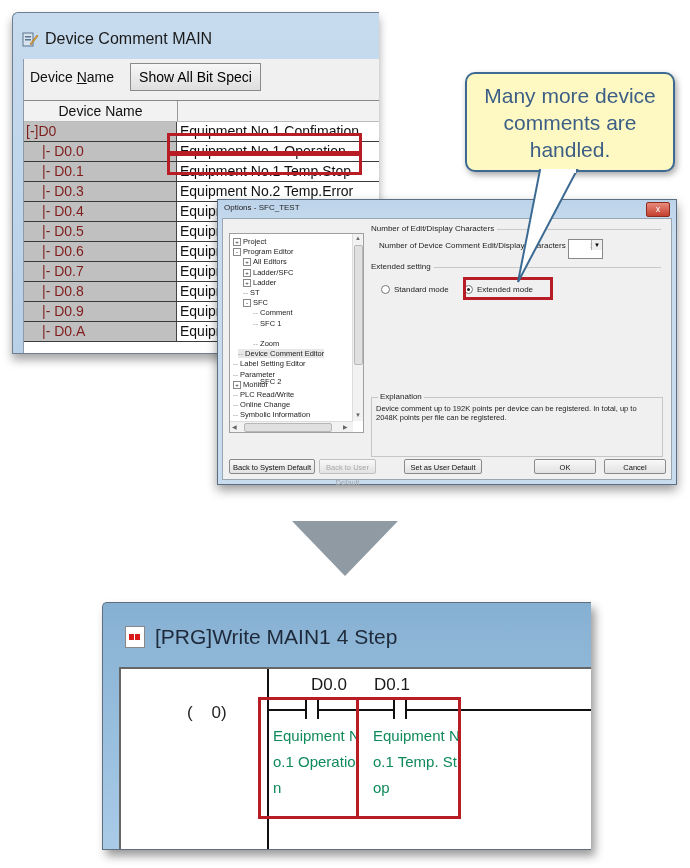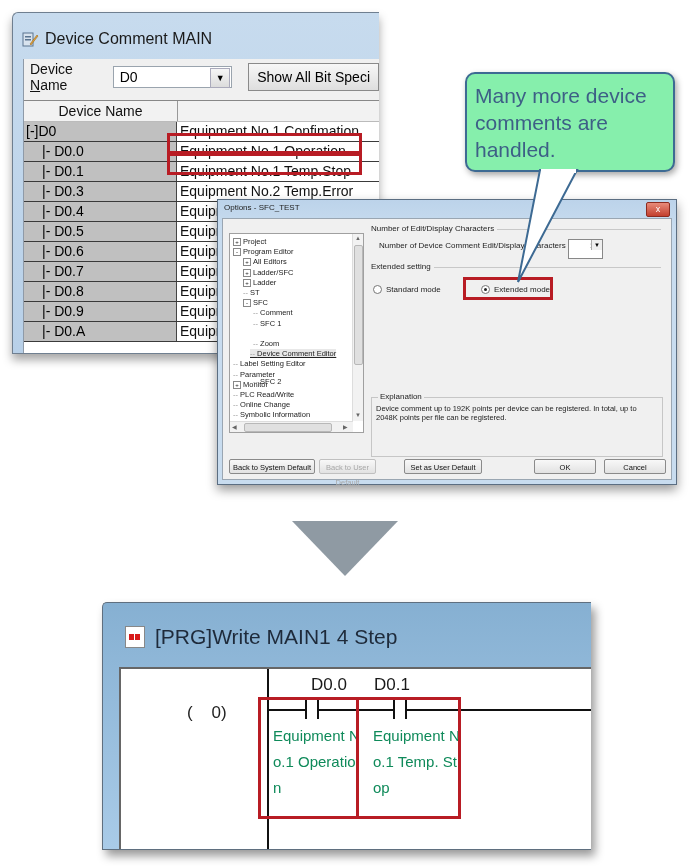--- a/index.html
+++ b/index.html
@@ -18,31 +18,31 @@
   .dc-toolbar { position:absolute; left:0; top:0; right:0; height:36px; display:flex; align-items:center; padding-left:6px; gap:6px; }
   .lbl { font-size:14px; color:#111; }
   .combo { width:130px; height:22px; background:#fff; border:1px solid #9aa4ae; display:flex; align-items:center; position:relative; font-size:14px; padding-left:6px; box-sizing:border-box; }
   .combo-btn { position:absolute; right:1px; top:1px; width:18px; height:18px; border:1px solid #aab; background:linear-gradient(#f6f6f6,#dcdcdc); display:flex; align-items:center; justify-content:center; font-size:9px; }
   .btn-show { margin-left:10px; height:26px; padding:0 8px; border:1px solid #8a8a8a; background:linear-gradient(#f7f7f7,#dedede); font-size:14px; display:flex; align-items:center; white-space:nowrap; }
   .grid { position:absolute; left:0; top:41px; right:0; bottom:0; background:#fff; border-top:1px solid #888; }
   .grid-head { display:flex; height:20px; background:#f2f2f2; border-bottom:1px solid #bbb; }
   .gh-name { width:153px; border-right:1px solid #999; text-align:center; font-size:14px; line-height:20px; color:#111; }
   .gh-comment { flex:1; }
   .grow { display:flex; height:19px; border-bottom:1px solid #3a3a3a; }
-  .gcell-name { width:153px; background:#c0c0c0; border-right:1px solid #444; font-size:14px; line-height:19px; color:#000000; box-sizing:border-box; }
+  .gcell-name { width:153px; background:#c0c0c0; border-right:1px solid #444; font-size:14px; line-height:19px; color:#7f1d1d; box-sizing:border-box; }
   .gcell-name.root { padding-left:2px; }
   .gcell-name.child { padding-left:18px; }
   .gcell-comment { flex:1; font-size:14px; line-height:19px; padding-left:3px; color:#111; white-space:nowrap; overflow:hidden; }
   .hl-box { position:absolute; border:3px solid #b81c24; box-sizing:border-box; pointer-events:none; }
 
   
   .callout { position:absolute; left:465px; top:72px; width:210px; height:100px;
-    background:#86efac; border:2px solid #3d6a93; border-radius:10px; box-sizing:border-box;
+    background:#fef9c3; border:2px solid #3d6a93; border-radius:10px; box-sizing:border-box;
     box-shadow:2px 3px 6px rgba(0,0,0,0.35); z-index:5;
-    display:flex; align-items:center; justify-content:center; }
+    display:flex; align-items:center; justify-content:center; text-align:center; }
   .callout-text { font-size:21px; line-height:27px; color:#3d5f86; width:190px; }
   .callout-tail { position:absolute; left:0; top:0; z-index:6; }
 
   
   .opt-win { position:absolute; left:217px; top:199px; width:458px; height:284px; z-index:4;
     background:linear-gradient(180deg,#bcd3ea 0%,#c8dcef 10%); border:1px solid #5b6e82;
     box-shadow:0 5px 10px rgba(0,0,0,0.4); }
   .opt-title { position:absolute; left:6px; top:3px; font-size:8px; color:#222; }
   .opt-close { position:absolute; right:6px; top:2px; width:22px; height:13px; background:linear-gradient(#e88b7a,#c3402f); border:1px solid #8c2b20; border-radius:2px; color:#fff; font-size:9px; line-height:12px; text-align:center; }
   .opt-body { position:absolute; left:4px; top:18px; right:4px; bottom:4px; background:#f0f0f0; border:1px solid #9aa6b2; }
@@ -103,24 +103,20 @@
         <rect x="4" y="6" width="6" height="1.5" fill="#5b7590"></rect>
         <rect x="4" y="9" width="6" height="1.5" fill="#5b7590"></rect>
         <path d="M9 14 L16 5 L17 6 L10 15 Z" fill="#e7a53b" stroke="#8a5b10" stroke-width="0.5"></path>
       </svg>
     </div>
     <span class="dc-title-text">Device Comment MAIN</span>
   </div>
   <div class="dc-body">
     <div class="dc-toolbar">
       <span class="lbl">Device <u>N</u>ame</span>
-      <div class="combo">
-        <span>D0</span>
-        <span class="combo-btn">▼</span>
-      </div>
       <div class="btn-show">
           <span>Show All Bit Speci</span>
         </div>
     </div>
     <div class="grid">
       <div class="grid-head">
         <div class="gh-name">Device Name</div>
         <div class="gh-comment"></div>
       </div>
       <div id="grid-rows">
@@ -193,21 +189,21 @@
           <div class="tree-item" style="left: 3px; top: 13.2px;"><span class="pm">-</span><span>Program Editor</span></div>
           <div class="tree-item" style="left: 13px; top: 23.4px;"><span class="pm">+</span><span>All Editors</span></div>
           <div class="tree-item" style="left: 13px; top: 33.6px;"><span class="pm">+</span><span>Ladder/SFC</span></div>
           <div class="tree-item" style="left: 13px; top: 43.8px;"><span class="pm">+</span><span>Ladder</span></div>
           <div class="tree-item" style="left: 13px; top: 54px;"><span style="color: rgb(153, 153, 153);">-- </span><span>ST</span></div>
           <div class="tree-item" style="left: 13px; top: 64.2px;"><span class="pm">-</span><span>SFC</span></div>
           <div class="tree-item" style="left: 23px; top: 74.4px;"><span style="color: rgb(153, 153, 153);">-- </span><span>Comment</span></div>
           <div class="tree-item" style="left: 23px; top: 84.6px;"><span style="color: rgb(153, 153, 153);">-- </span><span>SFC 1</span></div>
           <div class="tree-item" style="left: 23px; top: 94.8px; margin-top: 48px;"><span style="color: rgb(153, 153, 153);">-- </span><span>SFC 2</span></div>
           <div class="tree-item" style="left: 23px; top: 105px;"><span style="color: rgb(153, 153, 153);">-- </span><span>Zoom</span></div>
-          <div class="tree-item sel" style="left: 20px; top: 115.2px; text-decoration: underline;"><span style="color: rgb(153, 153, 153);">-- </span><span>Device Comment Editor</span></div>
+          <div class="tree-item sel" style="left: 8px; top: 115.2px;"><span style="color: rgb(153, 153, 153);">-- </span><span>Device Comment Editor</span></div>
           <div class="tree-item" style="left: 3px; top: 125.4px; text-align: right;"><span style="color: rgb(153, 153, 153);">-- </span><span>Label Setting Editor</span></div>
           <div class="tree-item" style="left: 3px; top: 135.6px;"><span style="color: rgb(153, 153, 153);">-- </span><span>Parameter</span></div>
           <div class="tree-item" style="left: 3px; top: 145.8px;"><span class="pm">+</span><span>Monitor</span></div>
           <div class="tree-item" style="left: 3px; top: 156px;"><span style="color: rgb(153, 153, 153);">-- </span><span>PLC Read/Write</span></div>
           <div class="tree-item" style="left: 3px; top: 166.2px;"><span style="color: rgb(153, 153, 153);">-- </span><span>Online Change</span></div>
           <div class="tree-item" style="left: 3px; top: 176.4px;"><span style="color: rgb(153, 153, 153);">-- </span><span>Symbolic Information</span></div>
         </div>
       <div class="tree-vs">
         <span class="sb-glyph" style="left:2px;top:1px;">▲</span>
         <div class="tree-vs-thumb"></div>
@@ -223,25 +219,25 @@
     <div class="grp-line" style="left:148px;top:10px;width:290px;"></div>
     <span class="grp-label" style="left:148px;top:5px;">Number of Edit/Display Characters</span>
     <span class="opt-text" style="left:156px;top:22px;">Number of Device Comment Edit/Display Characters</span>
     <div class="small-combo" style="left:345px;top:20px;">
       <span>16</span>
       <span class="small-combo-btn">▼</span>
     </div>
 
     <div class="grp-line" style="left:148px;top:48px;width:290px;"></div>
     <span class="grp-label" style="left:148px;top:43px;">Extended setting</span>
-    <div class="radio" style="left:150px;top:66px;">
+    <div class="radio" style="left:158px;top:66px;">
       <span class="radio-dot"></span>
       <span>Standard mode</span>
     </div>
-    <div class="radio" style="left:258px;top:66px;">
+    <div class="radio" style="left:241px;top:66px;">
       <span class="radio-dot on"></span>
       <span>Extended mode</span>
     </div>
     <div class="hl-box" style="left:240px;top:58px;width:90px;height:23px;border-width:3px;"></div>
 
     <div class="expl-box">
       <span class="expl-label">Explanation</span>
       <div class="expl-text" style="top:6px;">Device comment up to 192K points per device can be registered. In total, up to 2048K points per file can be registered.</div>
     </div>
 

